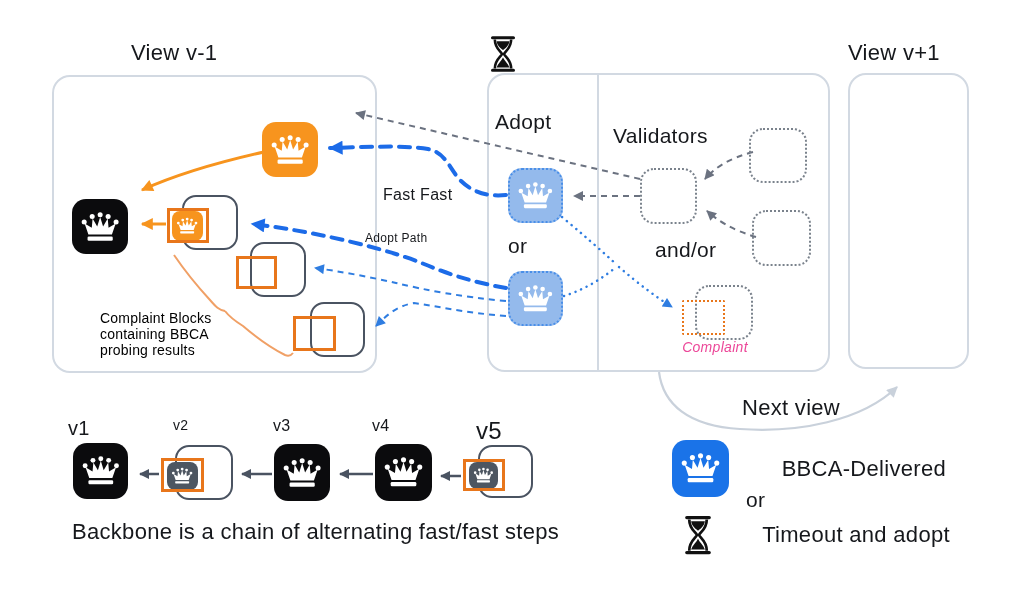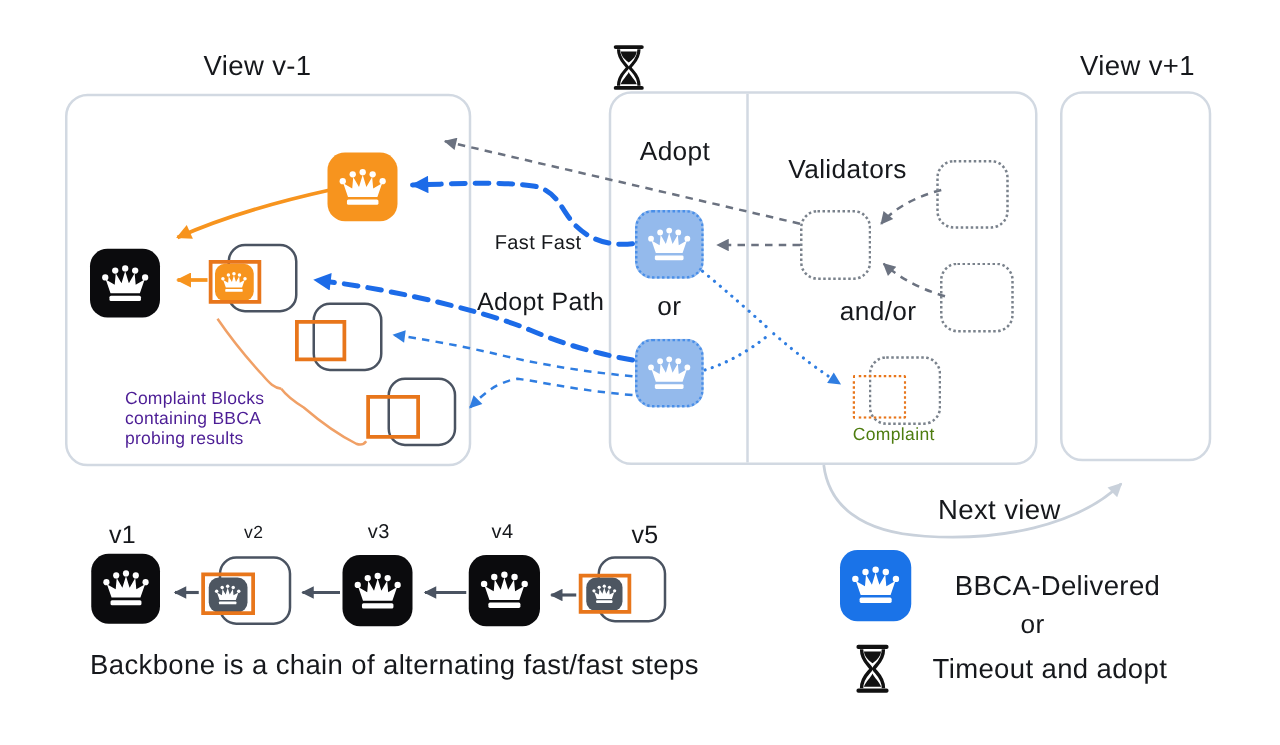--- a/index.html
+++ b/index.html
@@ -1,36 +1,36 @@
 <!DOCTYPE html>
 <html><head>
 <meta charset="utf-8">
 <style>
   html,body{margin:0;padding:0;background:#ffffff;}
   .stage{position:relative;width:1024px;height:596px;background:#ffffff;overflow:hidden;
          font-family:"Liberation Sans", sans-serif;color:#16181c;}
   .panel{position:absolute;background:#ffffff;border:2px solid #d2d9e2;border-radius:18px;z-index:0;box-sizing:border-box;}
   .divider{position:absolute;width:2px;background:#d2d9e2;z-index:0;}
   .overlay{position:absolute;left:0;top:0;z-index:1;pointer-events:none;}
-  .label{position:absolute;z-index:3;text-align:center;letter-spacing:.3px;white-space:nowrap;}
+  .label{position:absolute;z-index:3;letter-spacing:.3px;white-space:nowrap;}
   .t20{font-size:21px;} .t22{font-size:22px;}
   .blk{position:absolute;z-index:2;border-radius:14px;display:flex;align-items:center;justify-content:center;box-sizing:border-box;}
   .blk svg{display:block;}
   .black-blk{background:#0b0b0d;}
   .orange-blk{background:#f7941e;}
   .blue-blk{background:#94baec;border:2px dotted #4a8fe8;}
   .solidblue-blk{background:#1a73e8;}
   .slate-blk{background:#4d5661;border-radius:8px;}
   .smallorange-blk{background:#f7941e;border-radius:8px;}
   .gray-box{position:absolute;z-index:2;border:2.5px solid #4a5361;border-radius:14px;background:#ffffff;box-sizing:border-box;}
   .orange-sq{position:absolute;z-index:3;border:3px solid #e8761b;background:transparent;box-sizing:border-box;}
   .dotted-box{position:absolute;z-index:2;border:2px dotted #7a828c;border-radius:14px;background:transparent;box-sizing:border-box;}
   .dotted-orange{position:absolute;z-index:3;border:2px dotted #e8761b;border-radius:2px;box-sizing:border-box;}
-  .orange-note{position:absolute;z-index:3;color:#4c1d95;font-size:14px;line-height:16px;text-align:left;letter-spacing:.2px;}
-  .orange-small{color:#4d7c0f;font-size:14px;}
+  .orange-note{position:absolute;z-index:3;color:#000000;font-size:14px;line-height:16px;text-align:left;letter-spacing:.2px;}
+  .orange-small{color:#ec4899;font-size:14px;font-style:italic;}
   .icon{position:absolute;z-index:3;}
   .crown-host{display:flex;align-items:center;justify-content:center;width:100%;height:100%;}
 </style>
 </head>
 <body>
 
 <div class="stage">
 
   <div class="panel" style="left:52px;top:75px;width:325px;height:298px"></div>
   <div class="panel" style="left:487px;top:73px;width:343px;height:299px"></div>
@@ -146,21 +146,21 @@
   <div class="gray-box" style="left:310px;top:302px;width:55px;height:55px"></div>
   <div class="orange-sq" style="left:293px;top:316px;width:43px;height:35px"></div>
 
   <div class="orange-note" style="left:100px;top:310px;width:130px">
     <div>Complaint Blocks</div>
     <div>containing BBCA</div>
     <div>probing results</div>
   </div>
 
   <div class="label" style="left:383px;top:186px;width:95px;font-size:16px">Fast Fast</div>
-  <div class="label" style="left:380px;top:231px;width:105px;font-size:20px">Adopt Path</div>
+  <div class="label" style="left:365px;top:231px;width:105px;font-size:12px">Adopt Path</div>
 
   <div class="label t20" style="left:495px;top:110px;width:90px">Adopt</div>
   <div class="label t20" style="left:613px;top:124px;width:130px">Validators</div>
 
   <div class="blk blue-blk" style="left:508px;top:168px;width:55px;height:55px">
       <span class="crown-host">
         <svg viewBox="0 0 48 38" style="width:72%;height:auto" fill="#ffffff">
           <circle cx="5" cy="13" r="3"></circle>
           <circle cx="14.5" cy="6.5" r="3"></circle>
           <circle cx="24" cy="4.5" r="3"></circle>
@@ -194,21 +194,21 @@
   <div class="dotted-box" style="left:695px;top:285px;width:58px;height:55px"></div>
   <div class="dotted-orange" style="left:682px;top:300px;width:43px;height:35px"></div>
   <div class="label orange-small" style="left:665px;top:339px;width:100px;position:absolute;z-index:3;text-align:center">Complaint</div>
 
   <div class="label t22" style="left:742px;top:395px;width:115px">Next view</div>
 
   <div class="label" style="left:68px;top:417px;width:60px;font-size:20px">v1</div>
   <div class="label" style="left:173px;top:417px;width:60px;font-size:14px">v2</div>
   <div class="label" style="left:273px;top:417px;width:60px;font-size:16px">v3</div>
   <div class="label" style="left:372px;top:417px;width:60px;font-size:16px">v4</div>
-  <div class="label" style="left:486px;top:417px;width:60px;font-size:20px">v5</div>
+  <div class="label" style="left:476px;top:417px;width:60px;font-size:24px">v5</div>
 
   <div class="blk black-blk" style="left:73px;top:443px;width:55px;height:56px">
       <span class="crown-host">
         <svg viewBox="0 0 48 38" style="width:72%;height:auto" fill="#ffffff">
           <circle cx="5" cy="13" r="3"></circle>
           <circle cx="14.5" cy="6.5" r="3"></circle>
           <circle cx="24" cy="4.5" r="3"></circle>
           <circle cx="33.5" cy="6.5" r="3"></circle>
           <circle cx="43" cy="13" r="3"></circle>
           <path d="M10,28 L5.5,15 L14,20 L15,9 L20.5,18.5 L24,7 L27.5,18.5 L33,9 L34,20 L42.5,15 L38,28 Z"></path>
@@ -284,24 +284,24 @@
           <circle cx="5" cy="13" r="3"></circle>
           <circle cx="14.5" cy="6.5" r="3"></circle>
           <circle cx="24" cy="4.5" r="3"></circle>
           <circle cx="33.5" cy="6.5" r="3"></circle>
           <circle cx="43" cy="13" r="3"></circle>
           <path d="M10,28 L5.5,15 L14,20 L15,9 L20.5,18.5 L24,7 L27.5,18.5 L33,9 L34,20 L42.5,15 L38,28 Z"></path>
           <rect x="9" y="30.5" width="30" height="5" rx="1.5"></rect>
         </svg>
       </span>
     </div>
-  <div class="label t22" style="left:746px;top:456px;width:200px;text-align:center">BBCA-Delivered</div>
+  <div class="label t22" style="left:746px;top:456px;width:200px;text-align:right">BBCA-Delivered</div>
   <div class="label t20" style="left:746px;top:488px;width:160px">or</div>
   <div class="icon" style="left:683px;top:513px;width:30px;height:44px"><svg viewBox="0 0 24 32" style="width:100%;height:100%" fill="none" stroke="#111111">
         <path d="M3,2 H21 M3,30 H21" stroke-width="2.6" stroke-linecap="round"></path>
         <path d="M5,3.5 C5,11 10,13.5 11.2,16 C10,18.5 5,21 5,28.5" stroke-width="2.2"></path>
         <path d="M19,3.5 C19,11 14,13.5 12.8,16 C14,18.5 19,21 19,28.5" stroke-width="2.2"></path>
         <path d="M6.5,5 H17.5 C17,9 13.5,11.5 12,12.5 C10.5,11.5 7,9 6.5,5 Z" fill="#111111" stroke="none"></path>
         <path d="M12,19 C13,21.5 16.5,24.5 17.5,27.5 H6.5 C7.5,24.5 11,21.5 12,19 Z" fill="#111111" stroke="none"></path>
       </svg></div>
-  <div class="label t22" style="left:746px;top:522px;width:220px;text-align:left">Timeout and adopt</div>
+  <div class="label t22" style="left:746px;top:522px;width:220px;text-align:center">Timeout and adopt</div>
 
 </div>
 
 </body></html>

